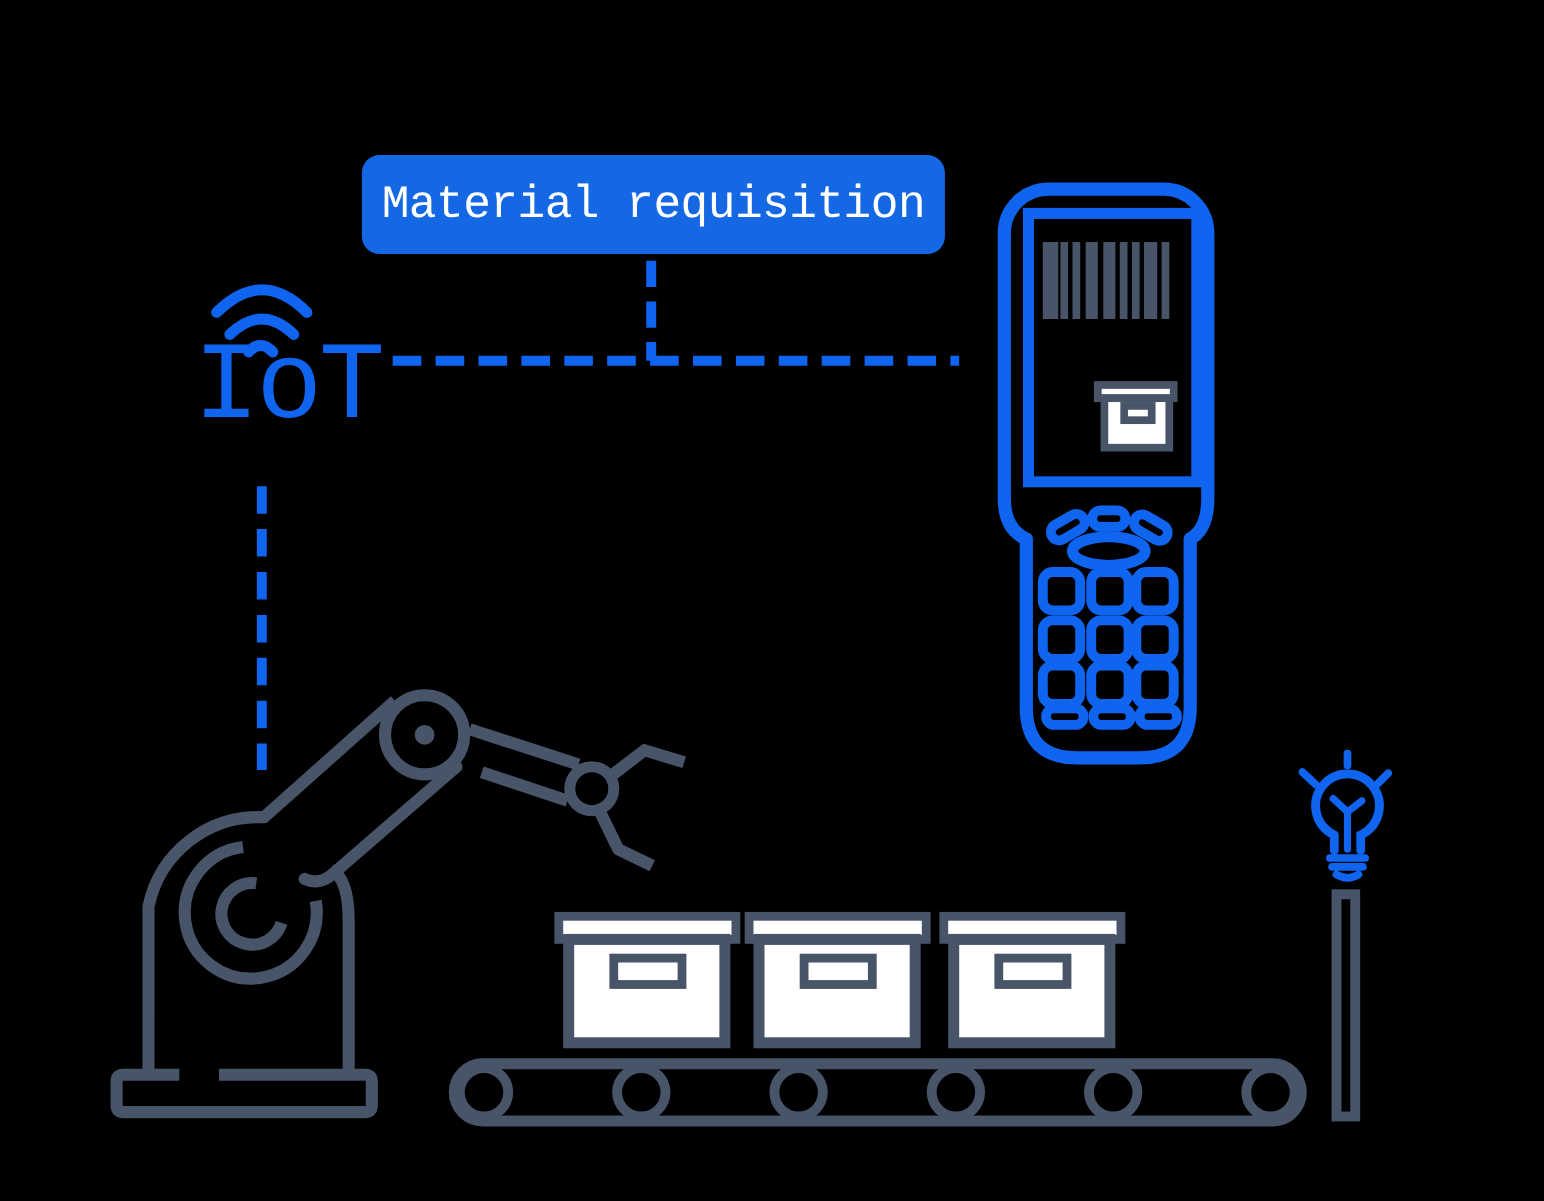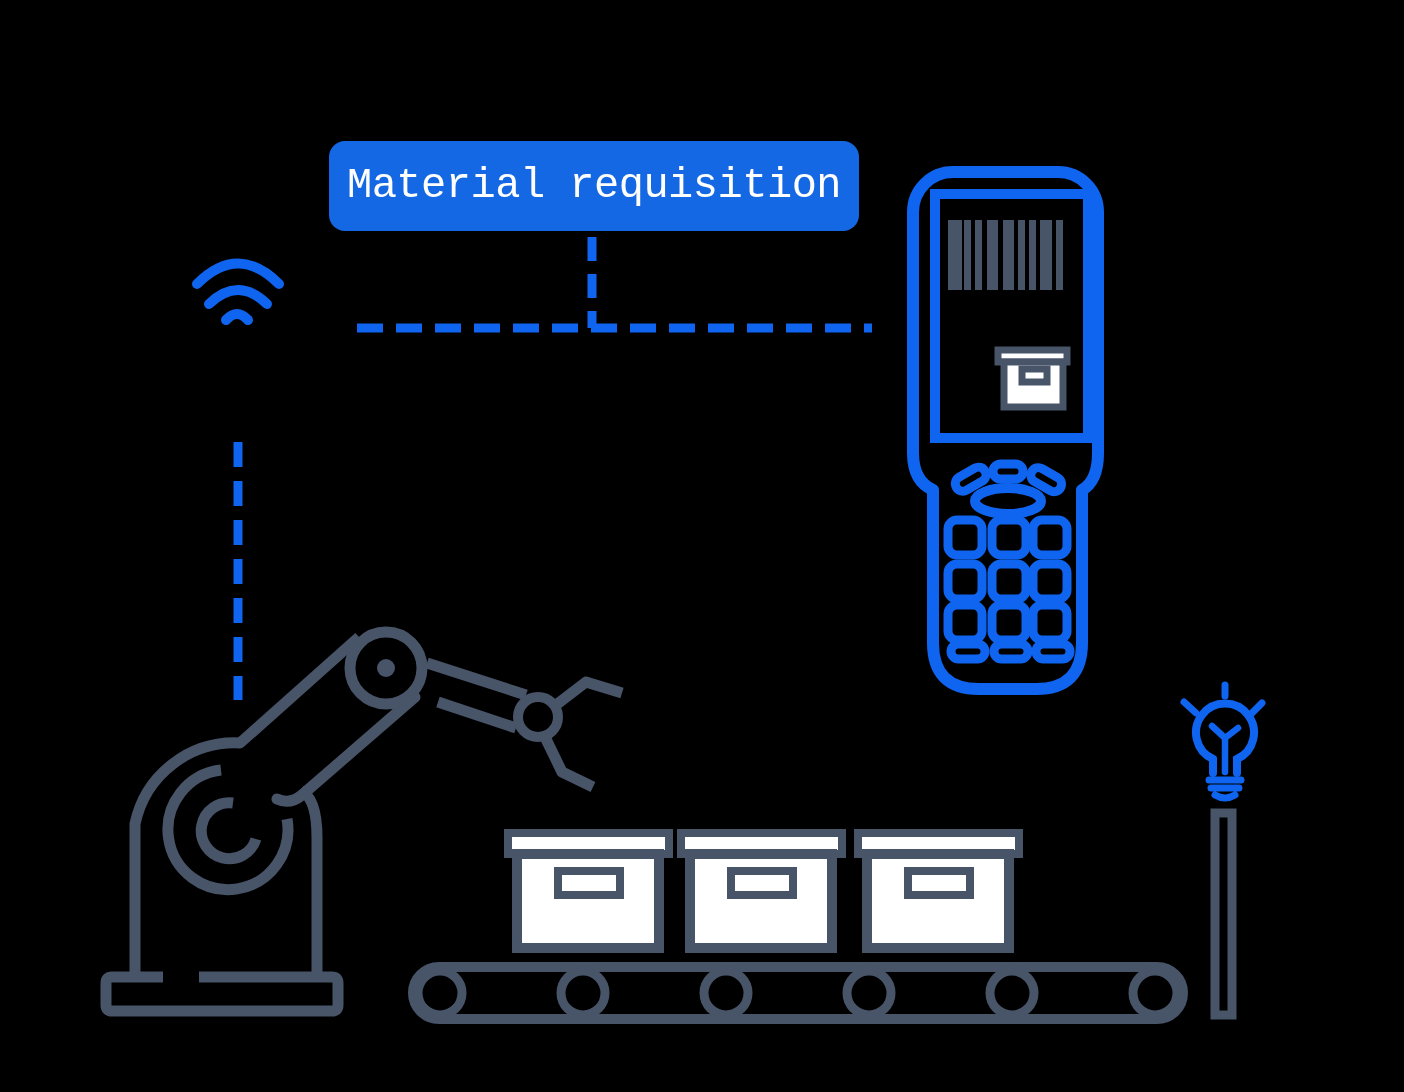--- a/index.html
+++ b/index.html
@@ -137,14 +137,15 @@
       <path class="sb" stroke-width="7" d="M 1209 748 L 1241 748 M 1211 756 L 1239 756 M 1215 763 Q 1225 769 1235 763"></path>
     </g>
     <rect class="sg" x="1215" y="781" width="17" height="202" stroke-width="9"></rect>
 
   </svg>
 
   <div class="callout">
     <span>Material requisition</span>
   </div>
 
+  <div class="iot-text">IoT</div>
 
 </div>
 
 </body></html>

